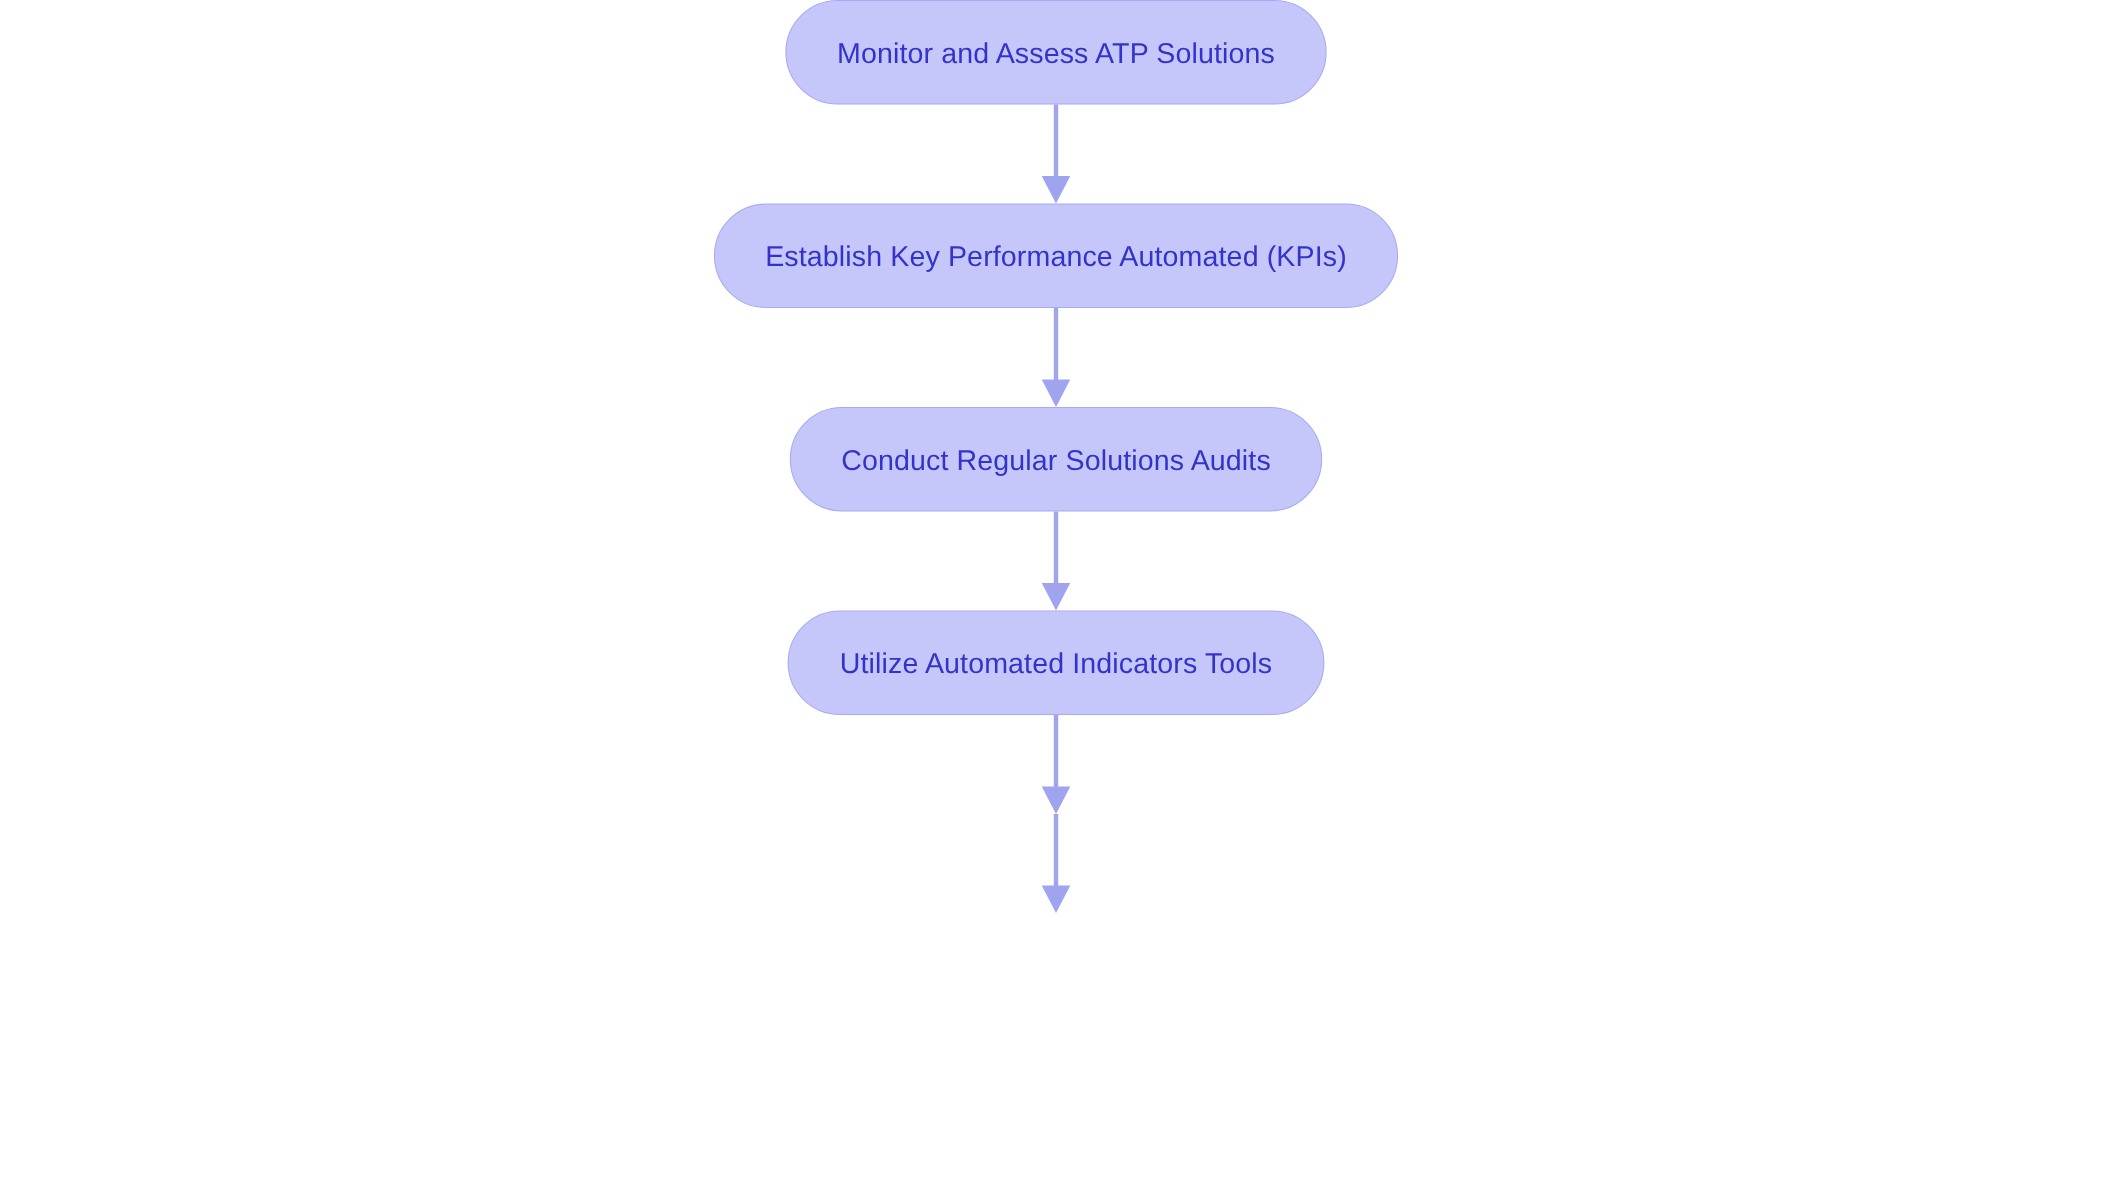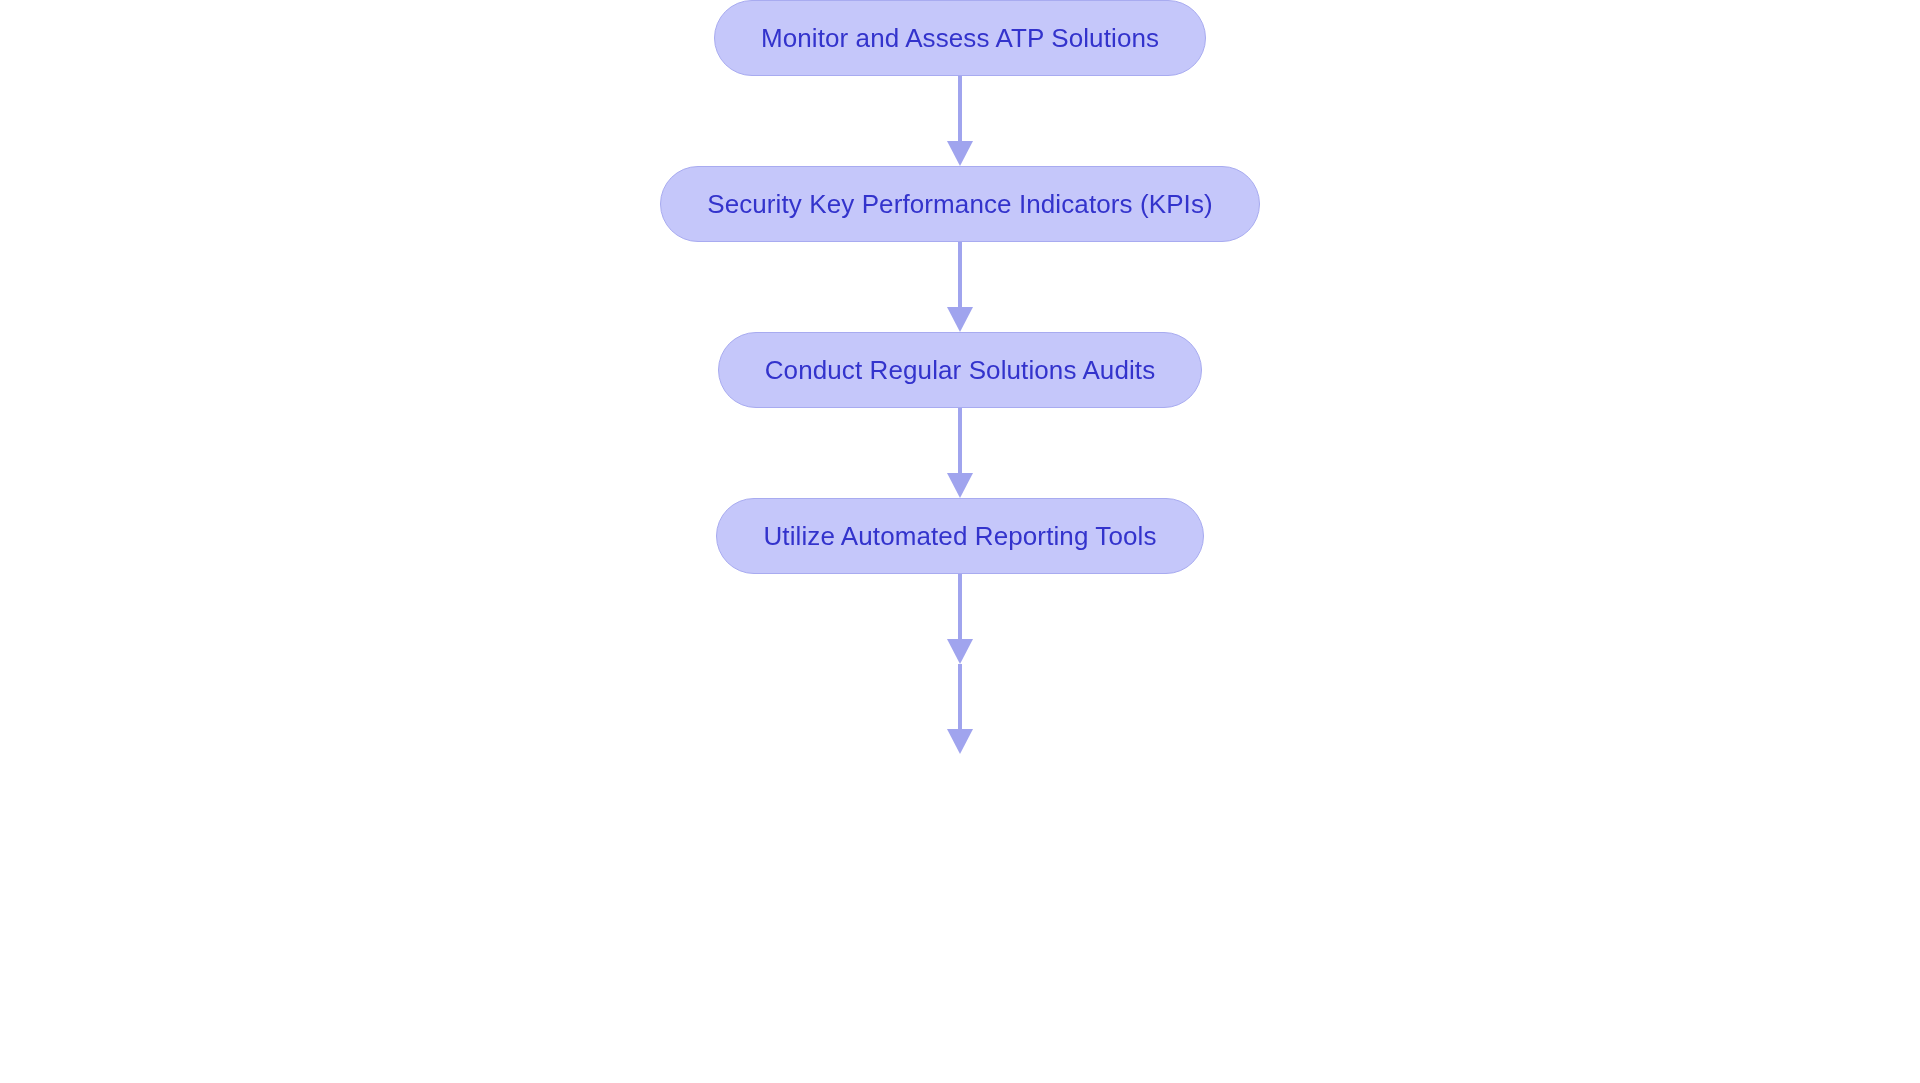--- a/index.html
+++ b/index.html
@@ -25,21 +25,21 @@
     left: 0;
     top: 0;
     width: 1920px;
     height: 1083px;
     display: flex;
     flex-direction: column;
     align-items: center;
   }
   .node {
     box-sizing: border-box;
-    height: 76px;
+    height: 95px;
     display: flex;
     align-items: center;
     justify-content: flex-end;
     background: #c5c7fa;
     border: 1.6px solid #a8abf0;
     border-radius: 48px;
     padding: 0 46px;
     flex: 0 0 auto;
   }
   .node-label {
@@ -87,39 +87,39 @@
     <div class="node">
       <span class="node-label">Monitor and Assess ATP Solutions</span>
     </div>
 
     <div class="connector">
       <div class="stem"></div>
       <div class="head"></div>
     </div>
 
     <div class="node">
-      <span class="node-label">Security Key Performance Indicators (KPIs)</span>
+      <span class="node-label">Establish Key Performance Automated (KPIs)</span>
     </div>
 
     <div class="connector">
       <div class="stem"></div>
       <div class="head"></div>
     </div>
 
     <div class="node">
       <span class="node-label">Conduct Regular Solutions Audits</span>
     </div>
 
     <div class="connector">
       <div class="stem"></div>
       <div class="head"></div>
     </div>
 
     <div class="node">
-      <span class="node-label">Utilize Automated Reporting Tools</span>
+      <span class="node-label">Utilize Automated Indicators Tools</span>
     </div>
 
     <div class="connector">
       <div class="stem"></div>
       <div class="head"></div>
     </div>
 
 
     <div class="connector">
       <div class="stem"></div>

